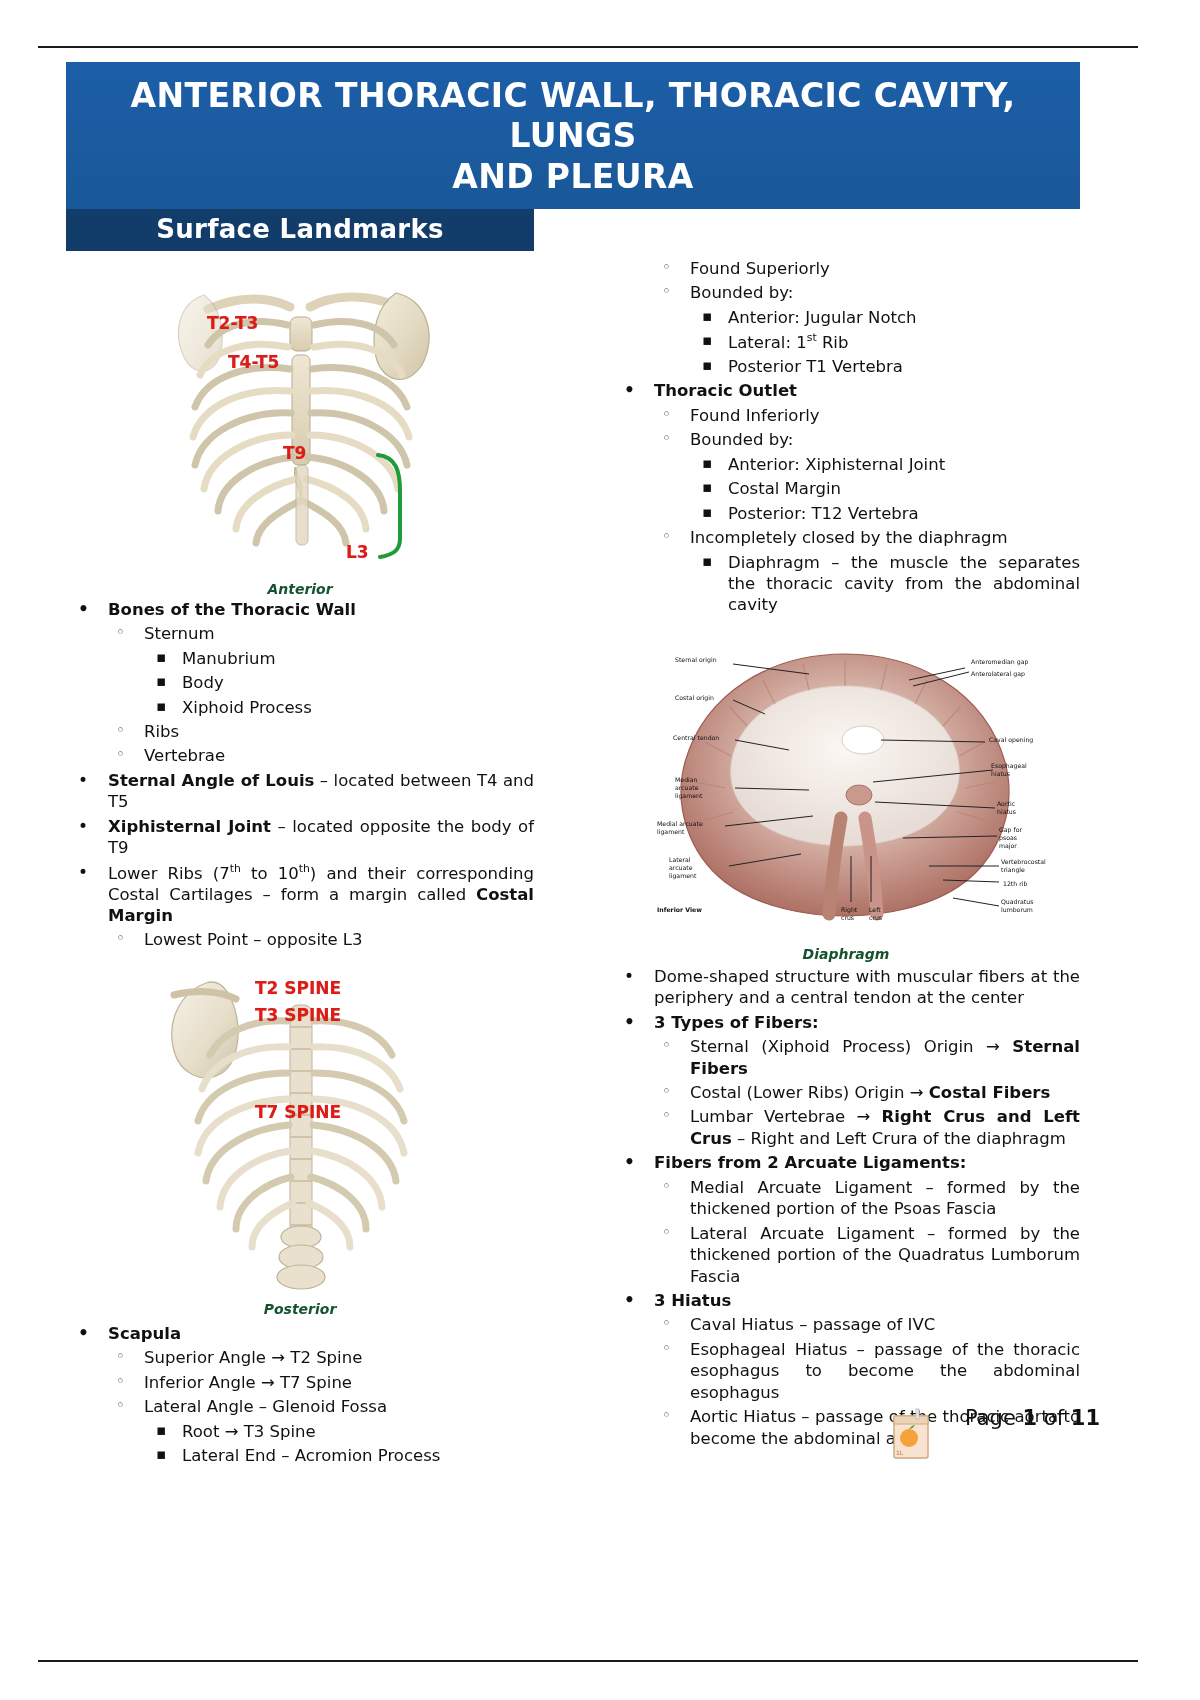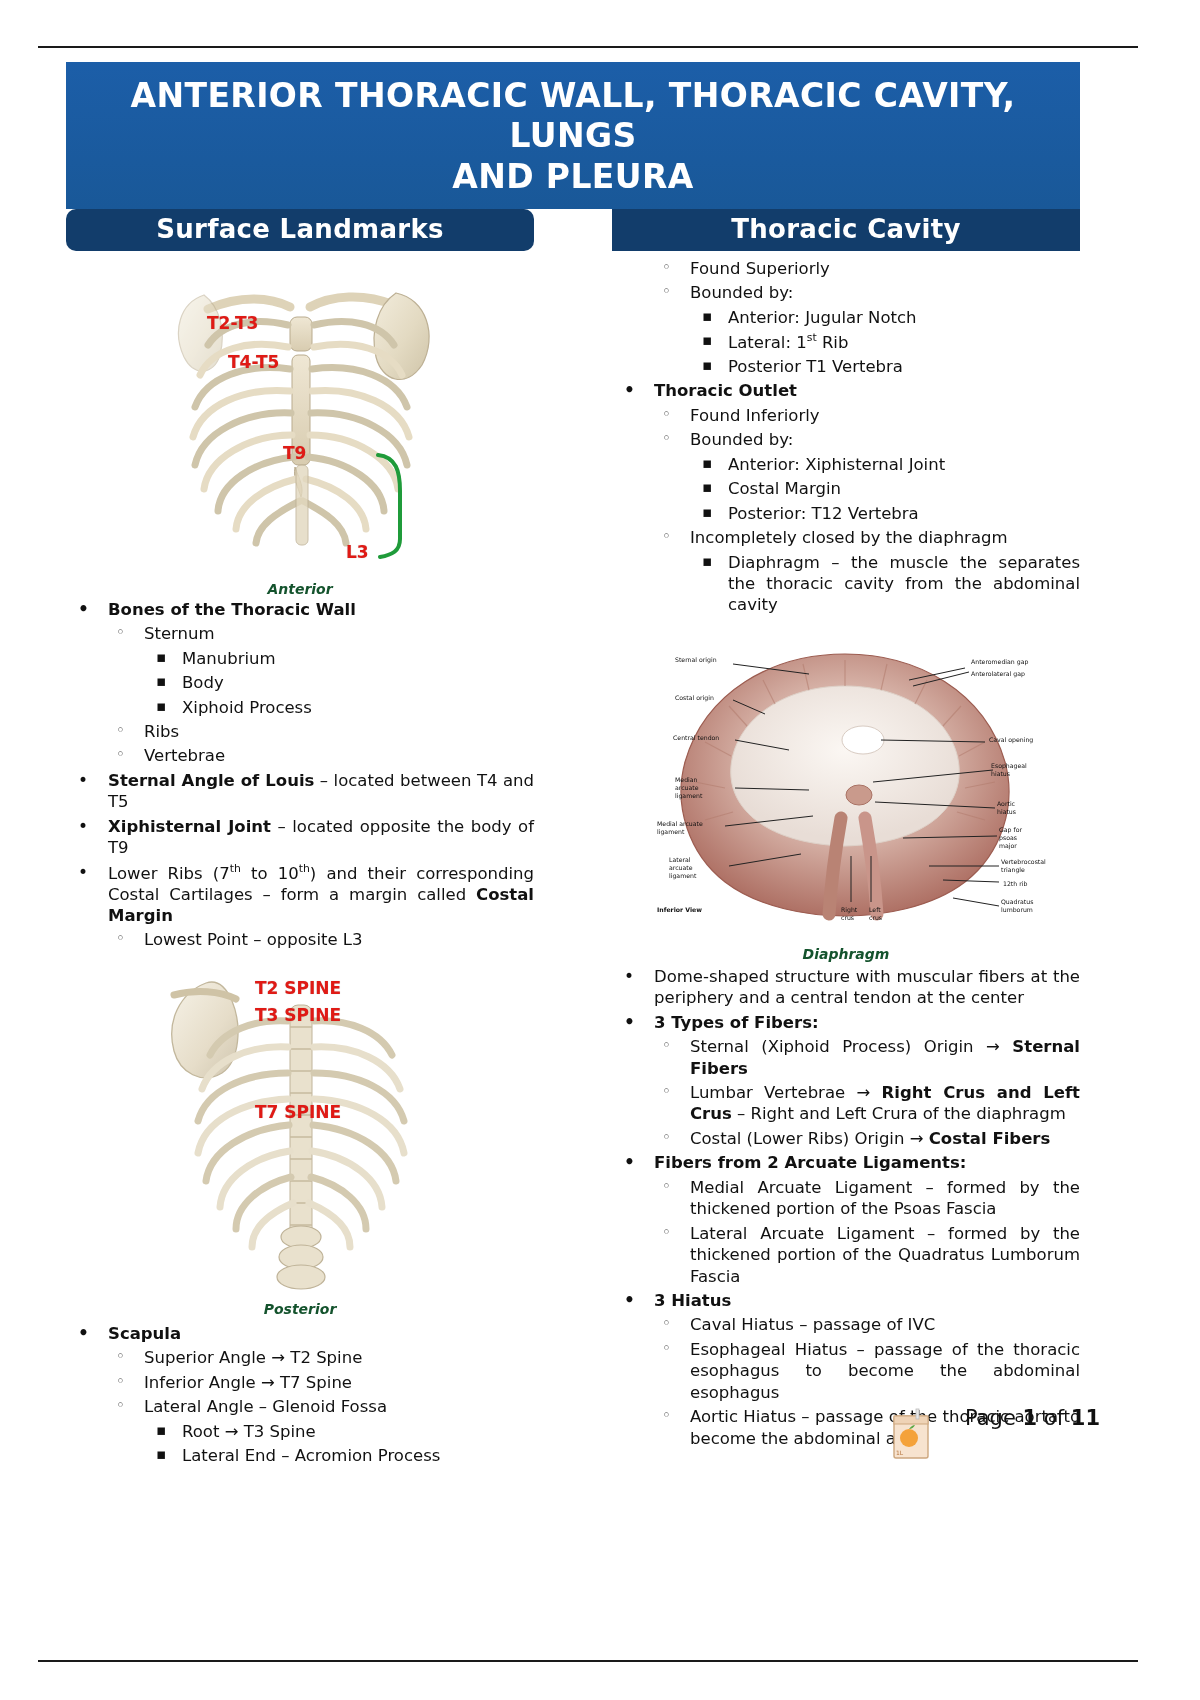--- a/index.html
+++ b/index.html
@@ -51,21 +51,21 @@
   }
   .col-head {
     background: #123d6b;
     color: #ffffff;
     text-align: center;
     font-weight: bold;
     font-size: 26px;
     letter-spacing: 0.3px;
     padding: 5px 0 7px;
   }
-  .col-head.left  { width: 468px; border-radius: 10px; }
+  .col-head.left  { width: 468px; }
   .col-head.gap   { width: 78px; background: #ffffff; }
   .col-head.right { width: 468px; }
 
   
   .cols {
     display: flex;
     margin-top: 10px;
   }
   .col {
     width: 468px;
@@ -153,21 +153,20 @@
   <div class="content">
 
     <div class="title-banner">
       <span class="t2">ANTERIOR THORACIC WALL, THORACIC CAVITY, LUNGS</span>
       <span class="t2">AND PLEURA</span>
     </div>
 
     <div class="col-head-row">
       <div class="col-head left">Surface Landmarks</div>
       <div class="col-head gap"></div>
-      <div class="col-head right">Thoracic Cavity</div>
     </div>
 
     <div class="cols">
 
       <div class="col">
 
         <div class="figure">
           <div class="fig-box">
             <svg width="300" height="310" viewBox="0 0 300 310">
               <defs>
@@ -414,22 +413,22 @@
               </g>
             </svg>
           </div>
           <div class="fig-caption">Diaphragm</div>
         </div>
 
         <ul class="outline" style="margin-top:4px;">
             <li class="lvl1" style="font-weight: normal;">Dome-shaped structure with muscular fibers at the periphery and a central tendon at the center</li>
             <li class="lvl1" style="font-weight: bold;">3 Types of Fibers:</li>
             <li class="lvl2">Sternal (Xiphoid Process) Origin → <b>Sternal Fibers</b></li>
+            <li class="lvl2">Costal (Lower Ribs) Origin → <b>Costal Fibers</b></li>
             <li class="lvl2">Lumbar Vertebrae → <b>Right Crus and Left Crus</b> – Right and Left Crura of the diaphragm</li>
-            <li class="lvl2">Costal (Lower Ribs) Origin → <b>Costal Fibers</b></li>
             <li class="lvl1" style="font-weight: bold;">Fibers from 2 Arcuate Ligaments:</li>
             <li class="lvl2">Medial Arcuate Ligament – formed by the thickened portion of the Psoas Fascia</li>
             <li class="lvl2">Lateral Arcuate Ligament – formed by the thickened portion of the Quadratus Lumborum Fascia</li>
             <li class="lvl1" style="font-weight: bold;">3 Hiatus</li>
             <li class="lvl2">Caval Hiatus – passage of IVC</li>
             <li class="lvl2">Esophageal Hiatus – passage of the thoracic esophagus to become the abdominal esophagus</li>
             <li class="lvl2">Aortic Hiatus – passage of the thoracic aorta to become the abdominal aorta</li>
           </ul>
       </div>
     </div>

